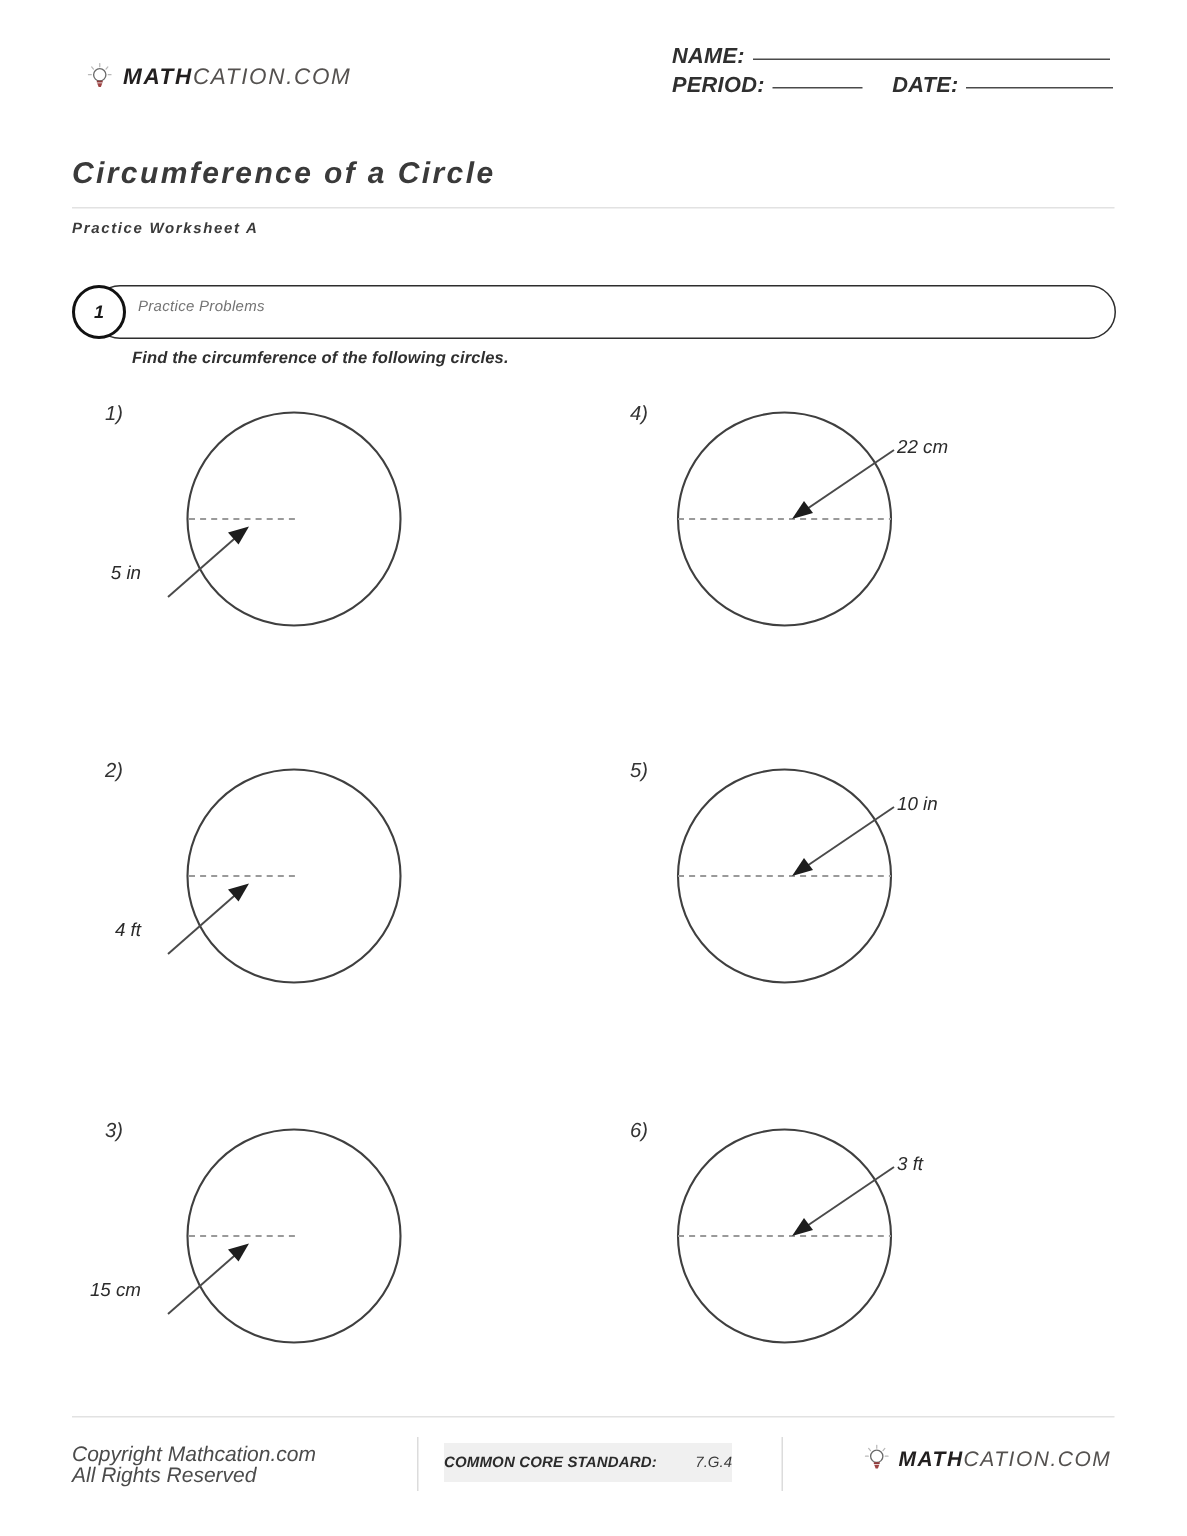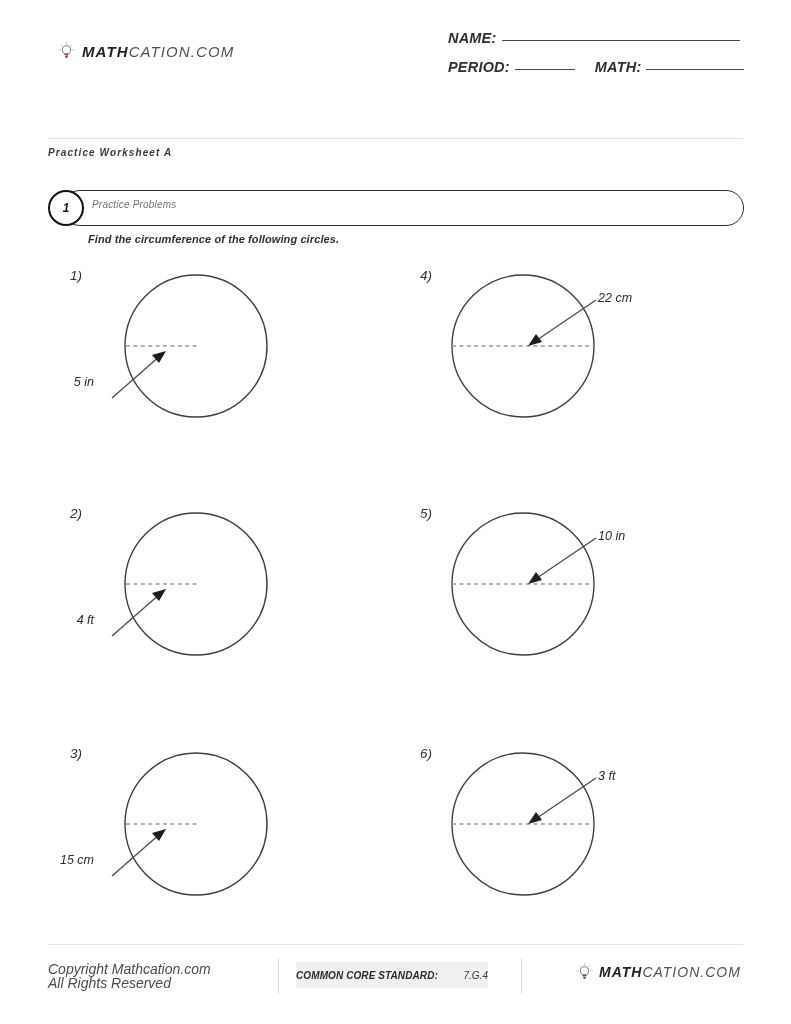--- a/index.html
+++ b/index.html
@@ -66,21 +66,21 @@
     width: 300px;
     font-weight: bold;
     color: #2f2f2f;
     font-size: 14.5px;
   }
   .field-row {
     display: flex;
     align-items: baseline;
     white-space: nowrap;
   }
-  .field-row.r1 { margin-bottom: 13px; }
+  .field-row.r1 { margin-bottom: 3px; }
   .field-label { letter-spacing: 0.2px; }
   .rule {
     border-bottom: 1.6px solid #4a4a4a;
     margin-left: 5px;
     position: relative;
     top: -2px;
   }
   .rule.name   { width: 238px; }
   .rule.period { width: 60px; }
   .rule.date   { width: 98px; }
@@ -304,26 +304,27 @@
 
     <div class="fields">
       <div class="field-row r1">
         <span class="field-label">NAME:</span>
         <span class="rule name"></span>
       </div>
       <div class="field-row r2">
         <span class="field-label">PERIOD:</span>
         <span class="rule period"></span>
         <span class="gap"></span>
-        <span class="field-label">MATH:</span>
+        <span class="field-label">DATE:</span>
         <span class="rule date"></span>
       </div>
     </div>
   </div>
 
+  <div class="title">Circumference of a Circle</div>
   <div class="title-divider"></div>
   <div class="subtitle">Practice Worksheet A</div>
 
   <div class="section-bar"></div>
   <div class="section-label">Practice Problems</div>
   <div class="section-badge">1</div>
   <div class="instruction">Find the circumference of the following circles.</div>
 
   <div class="problems">
 

